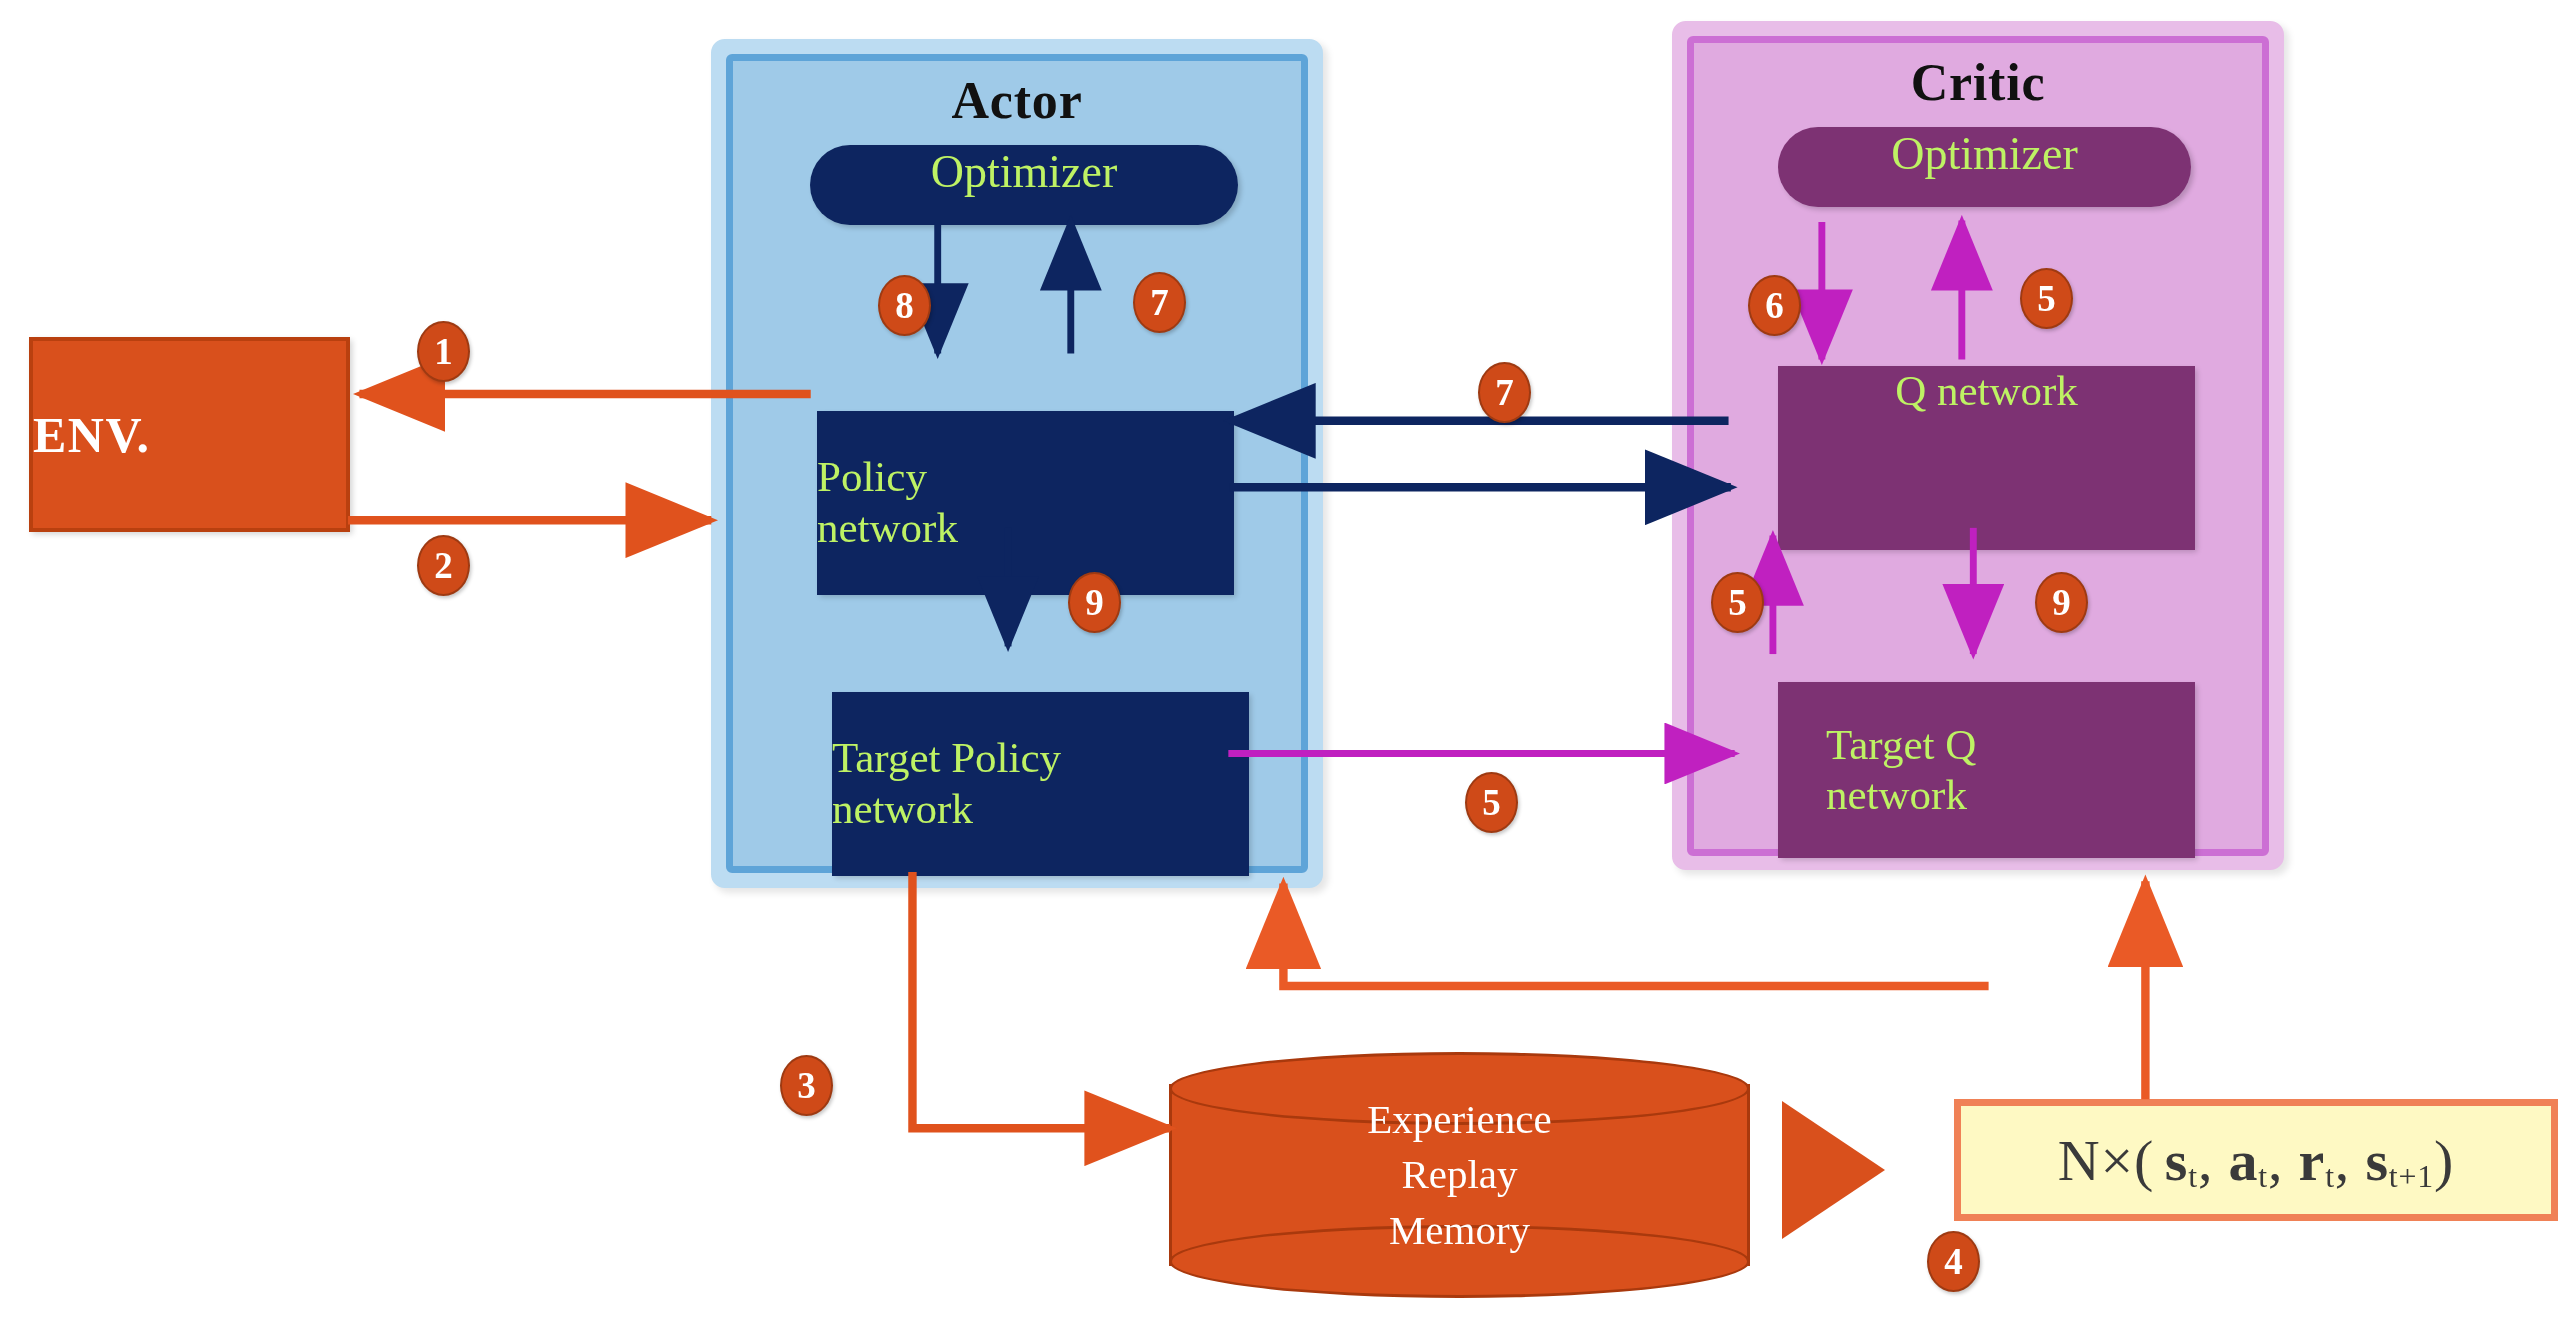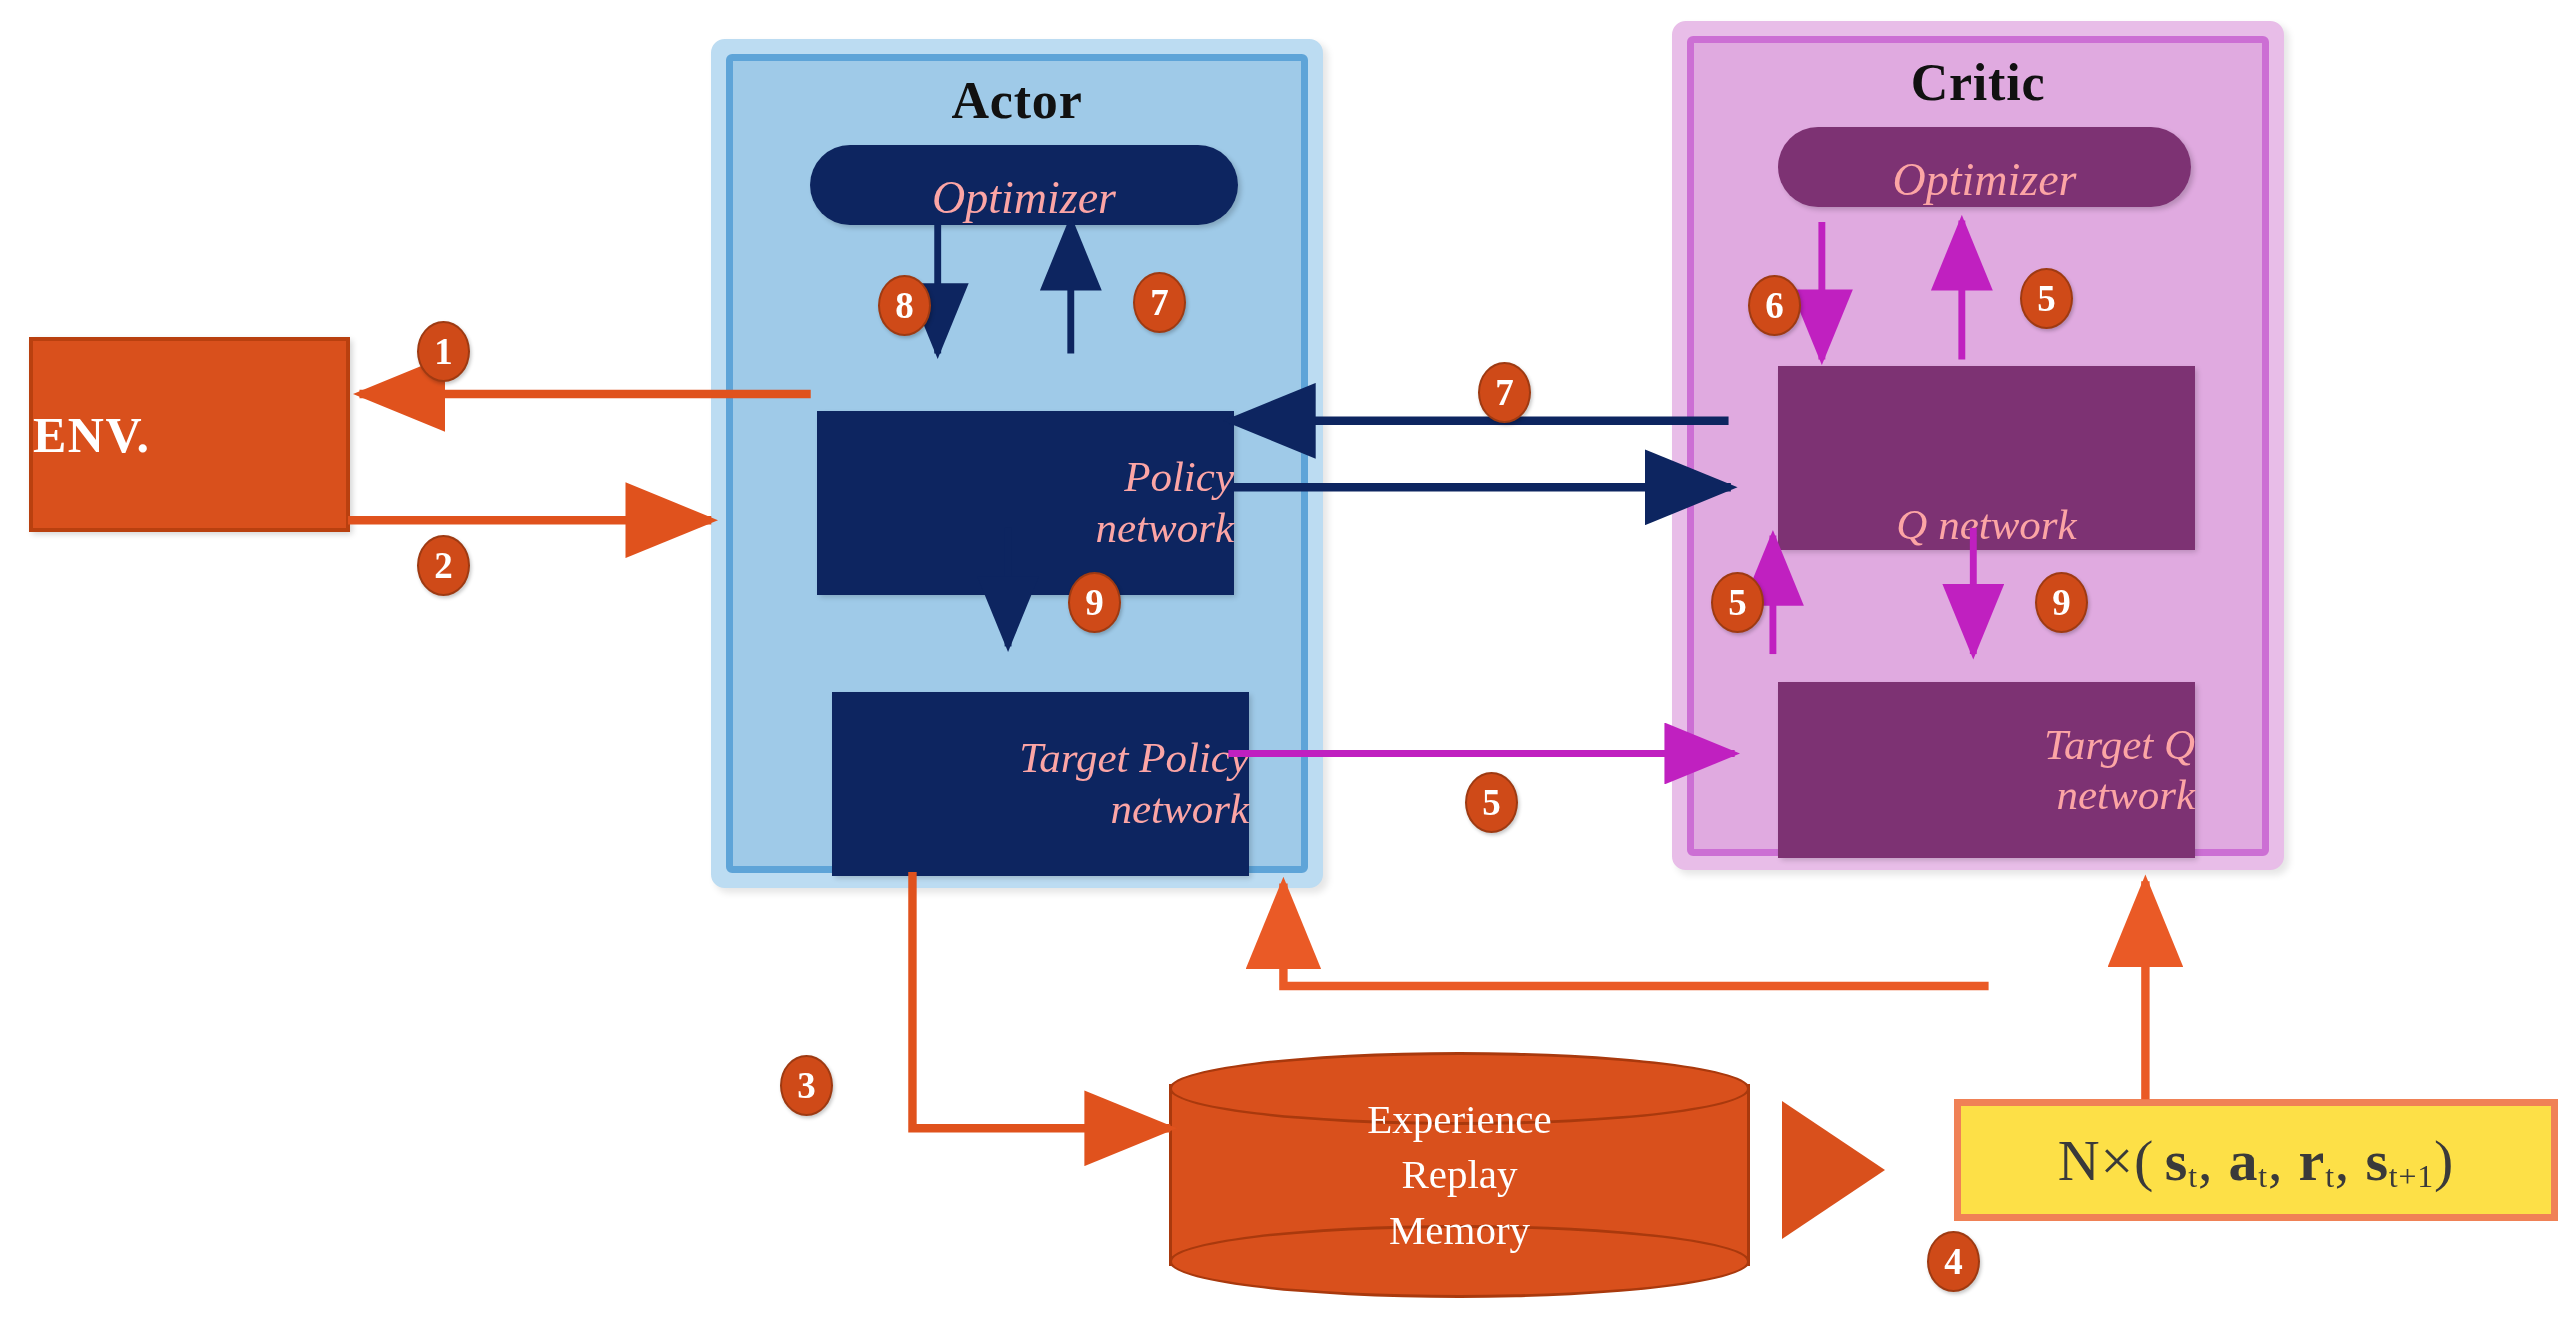--- a/index.html
+++ b/index.html
@@ -58,30 +58,29 @@
     font-weight: 700;
     color: #111111;
     letter-spacing: 0.8px;
     font-family: "Liberation Serif", "DejaVu Serif", serif;
   }
 
   
   .node {
     position: absolute;
     display: flex;
-    align-items: flex-end;
+    align-items: flex-start;
     justify-content: center;
     text-align: center;
-    color: #fca5a5;
+    color: #bef264;
     font-size: 43px;
     line-height: 1.18;
     font-family: "Liberation Serif", "DejaVu Serif", serif;
     box-sizing: border-box;
     box-shadow: 3.1px 3.1px 5.4px rgba(0,0,0,0.18);
-    font-style: italic;
   }
   .node-navy  { background: #0d2560; }
   .node-plum  { background: #7d3273; }
   .node-pill  { border-radius: 153px; }
   .node-rect  { border-radius: 0; }
 
   
   .env-box {
     position: absolute;
     background: #d9501c;
@@ -148,21 +147,21 @@
     position: absolute;
     width: 0; height: 0;
     border-top: 69px solid transparent;
     border-bottom: 69px solid transparent;
     border-left: 103px solid #d9501c;
   }
 
   
   .batch-box {
     position: absolute;
-    background: #fde047;
+    background: #fef9c3;
     border: 7.6px solid #f08156;
     display: flex;
     align-items: center;
     justify-content: center;
     box-sizing: border-box;
     color: #3a3a3a;
     font-size: 58px;
     font-family: "Liberation Serif", "DejaVu Serif", serif;
     white-space: nowrap;
     letter-spacing: 0.8px;

